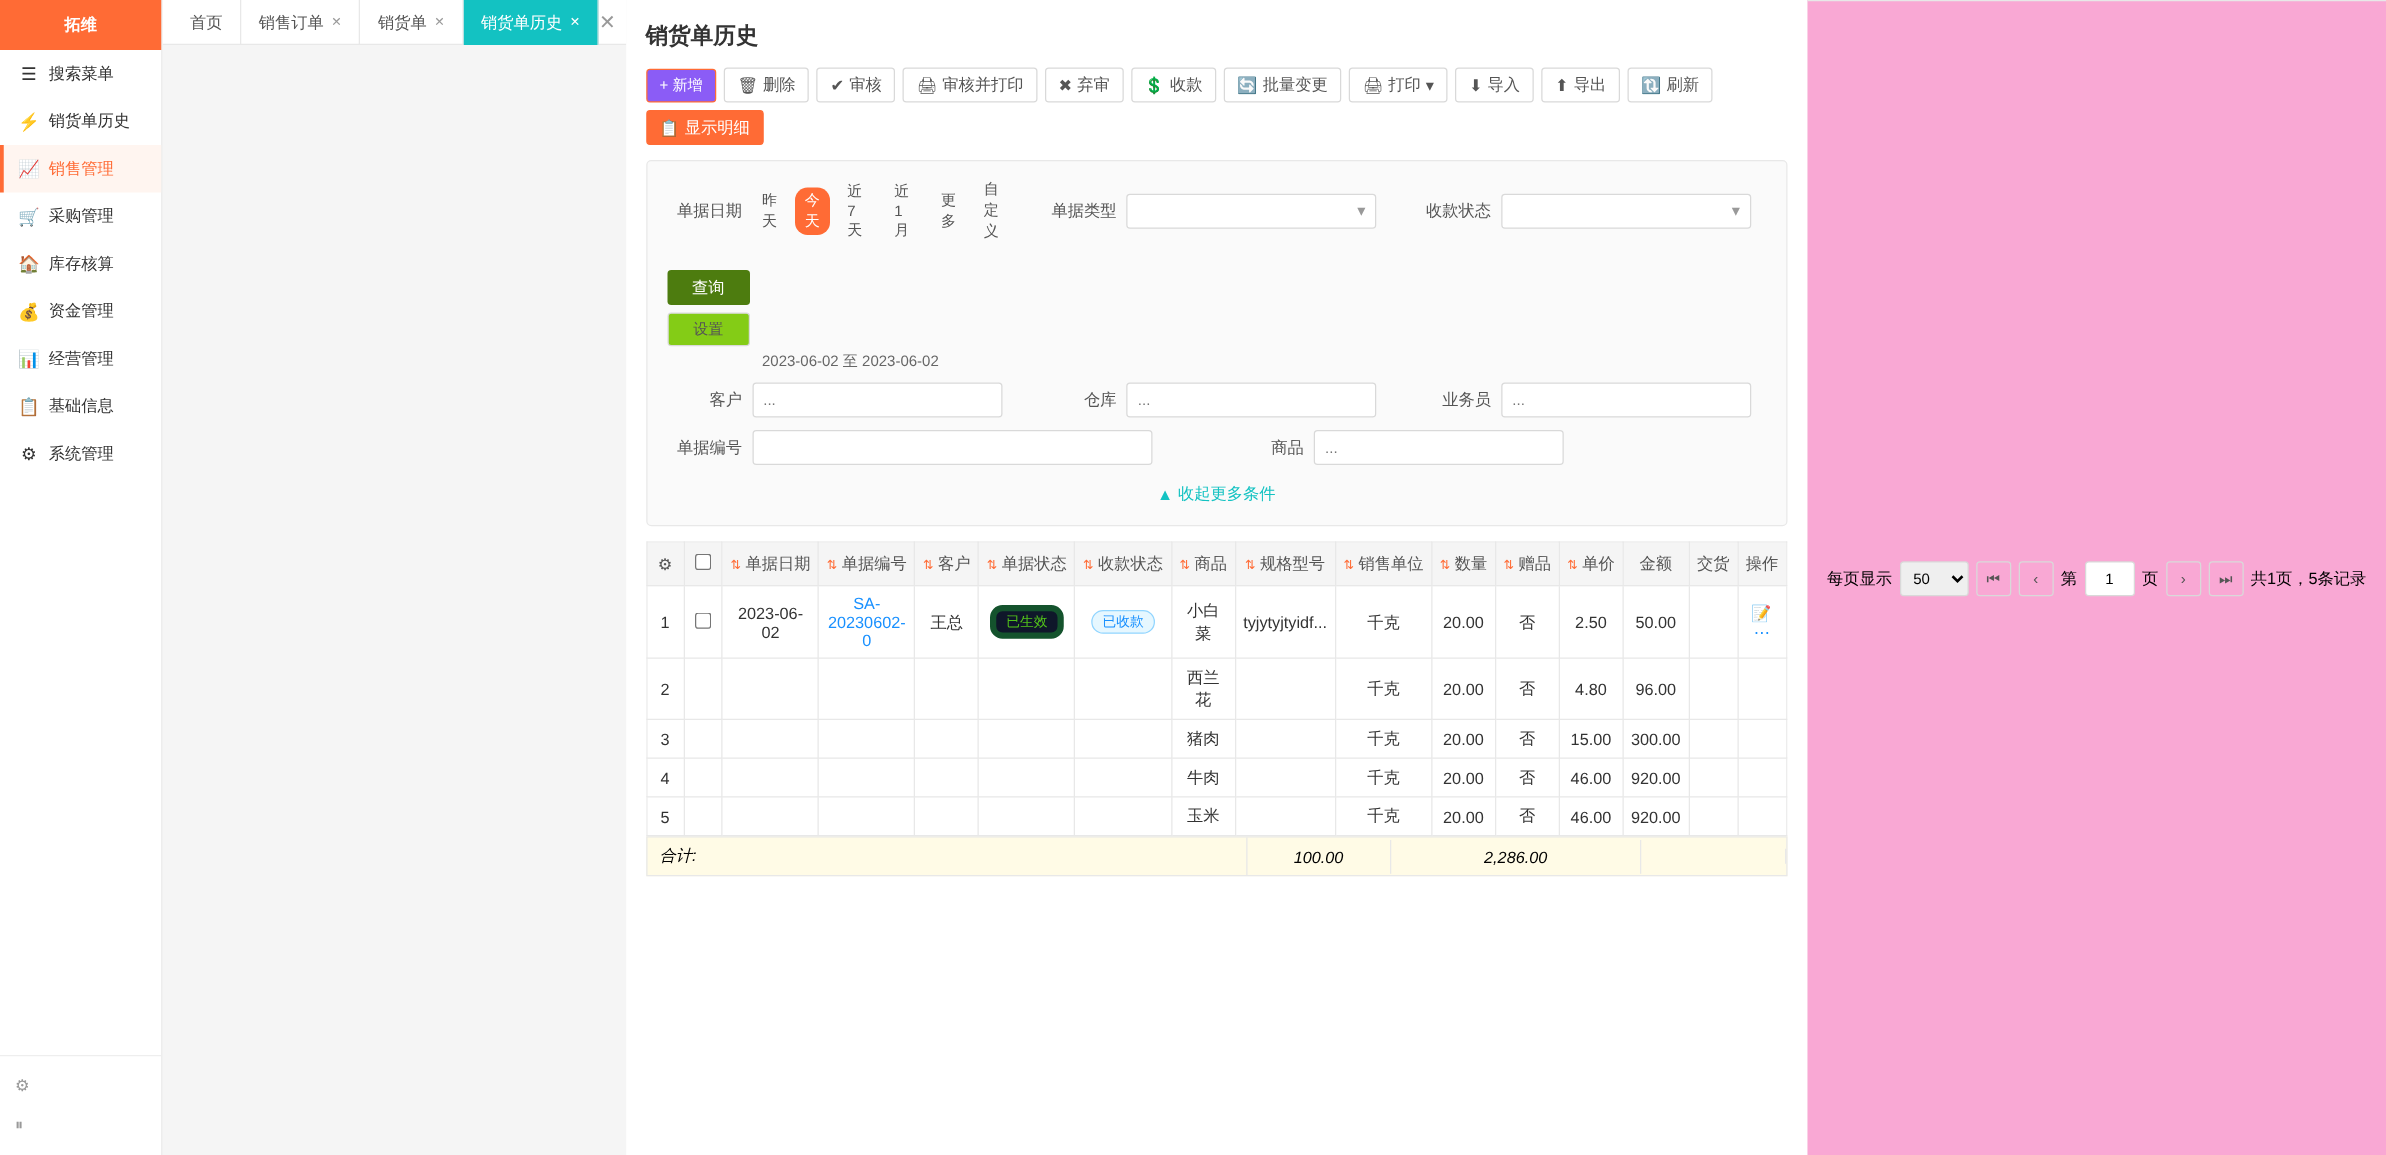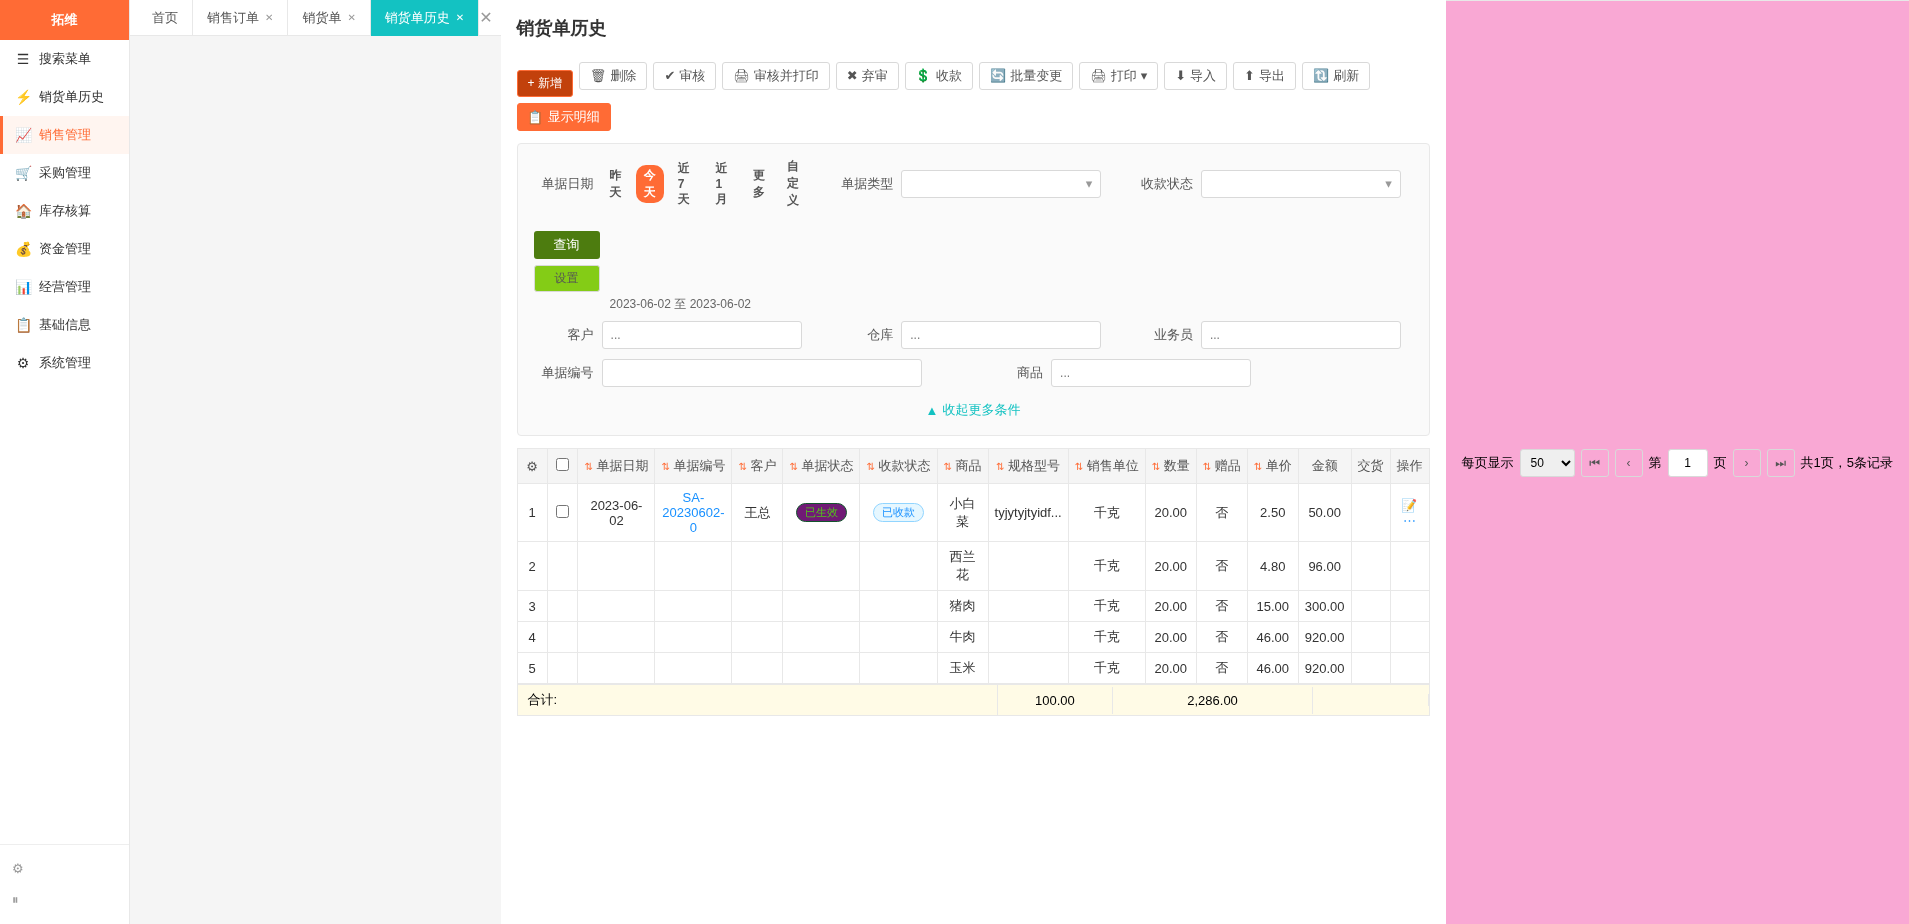--- a/index.html
+++ b/index.html
@@ -124,21 +124,21 @@
       gap: 4px;
       padding: 4px 10px;
       border: 1px solid #d9d9d9;
       background: #fff;
       color: #555;
       cursor: pointer;
       border-radius: 3px;
       font-size: 12px;
       white-space: nowrap;
     }
-    .btn-primary { background: #c2410c; color: #fff; border-color: #ff6b35; margin-top: 16px; }
+    .btn-primary { background: #8b5cf6; color: #fff; border-color: #ff6b35; }
     .btn-orange { background: #ff6b35; color: #fff; border-color: #ff6b35; }
 
     
     .filter-area {
       background: #fafafa;
       border: 1px solid #e8e8e8;
       border-radius: 4px;
       padding: 12px 16px;
       margin-bottom: 12px;
     }
@@ -176,21 +176,20 @@
       display: flex;
       align-items: center;
       justify-content: space-between;
       cursor: pointer;
       position: relative;
     }
     .date-filter {
       display: flex;
       align-items: center;
       gap: 6px;
-      font-weight: bold;
     }
     .date-tag {
       padding: 2px 8px;
       border-radius: 3px;
       cursor: pointer;
       font-size: 12px;
       color: #555;
     }
     .date-tag.active {
       background: #ff6b35;
@@ -236,35 +235,36 @@
       text-align: center;
       color: #333;
     }
     .data-table .sort-icon { color: #ff6b35; font-size: 10px; }
     .status-badge {
       display: inline-block;
       padding: 1px 8px;
       border-radius: 10px;
       font-size: 11px;
     }
-    .status-green { background: #701a75; color: #52c41a; border: 1px solid #14532d; }
+    .status-green { background: #0f172a; color: #52c41a; border: 5px solid #14532d; }
     .status-blue { background: #e6f7ff; color: #1890ff; border: 1px solid #91d5ff; }
     .link-text { color: #1890ff; cursor: pointer; }
 
     
     .total-row {
       background: #fffbe6;
       border: 1px solid #e8e8e8;
       display: flex;
       align-items: center;
     }
     .total-cell {
       padding: 6px 10px;
       border-right: 1px solid #e8e8e8;
       font-size: 12px;
+      font-style: italic;
     }
 
     
     .pagination {
       display: flex;
       align-items: center;
       justify-content: flex-end;
       padding: 16px 16px;
       gap: 6px;
       border-top: 1px solid #e8e8e8;

